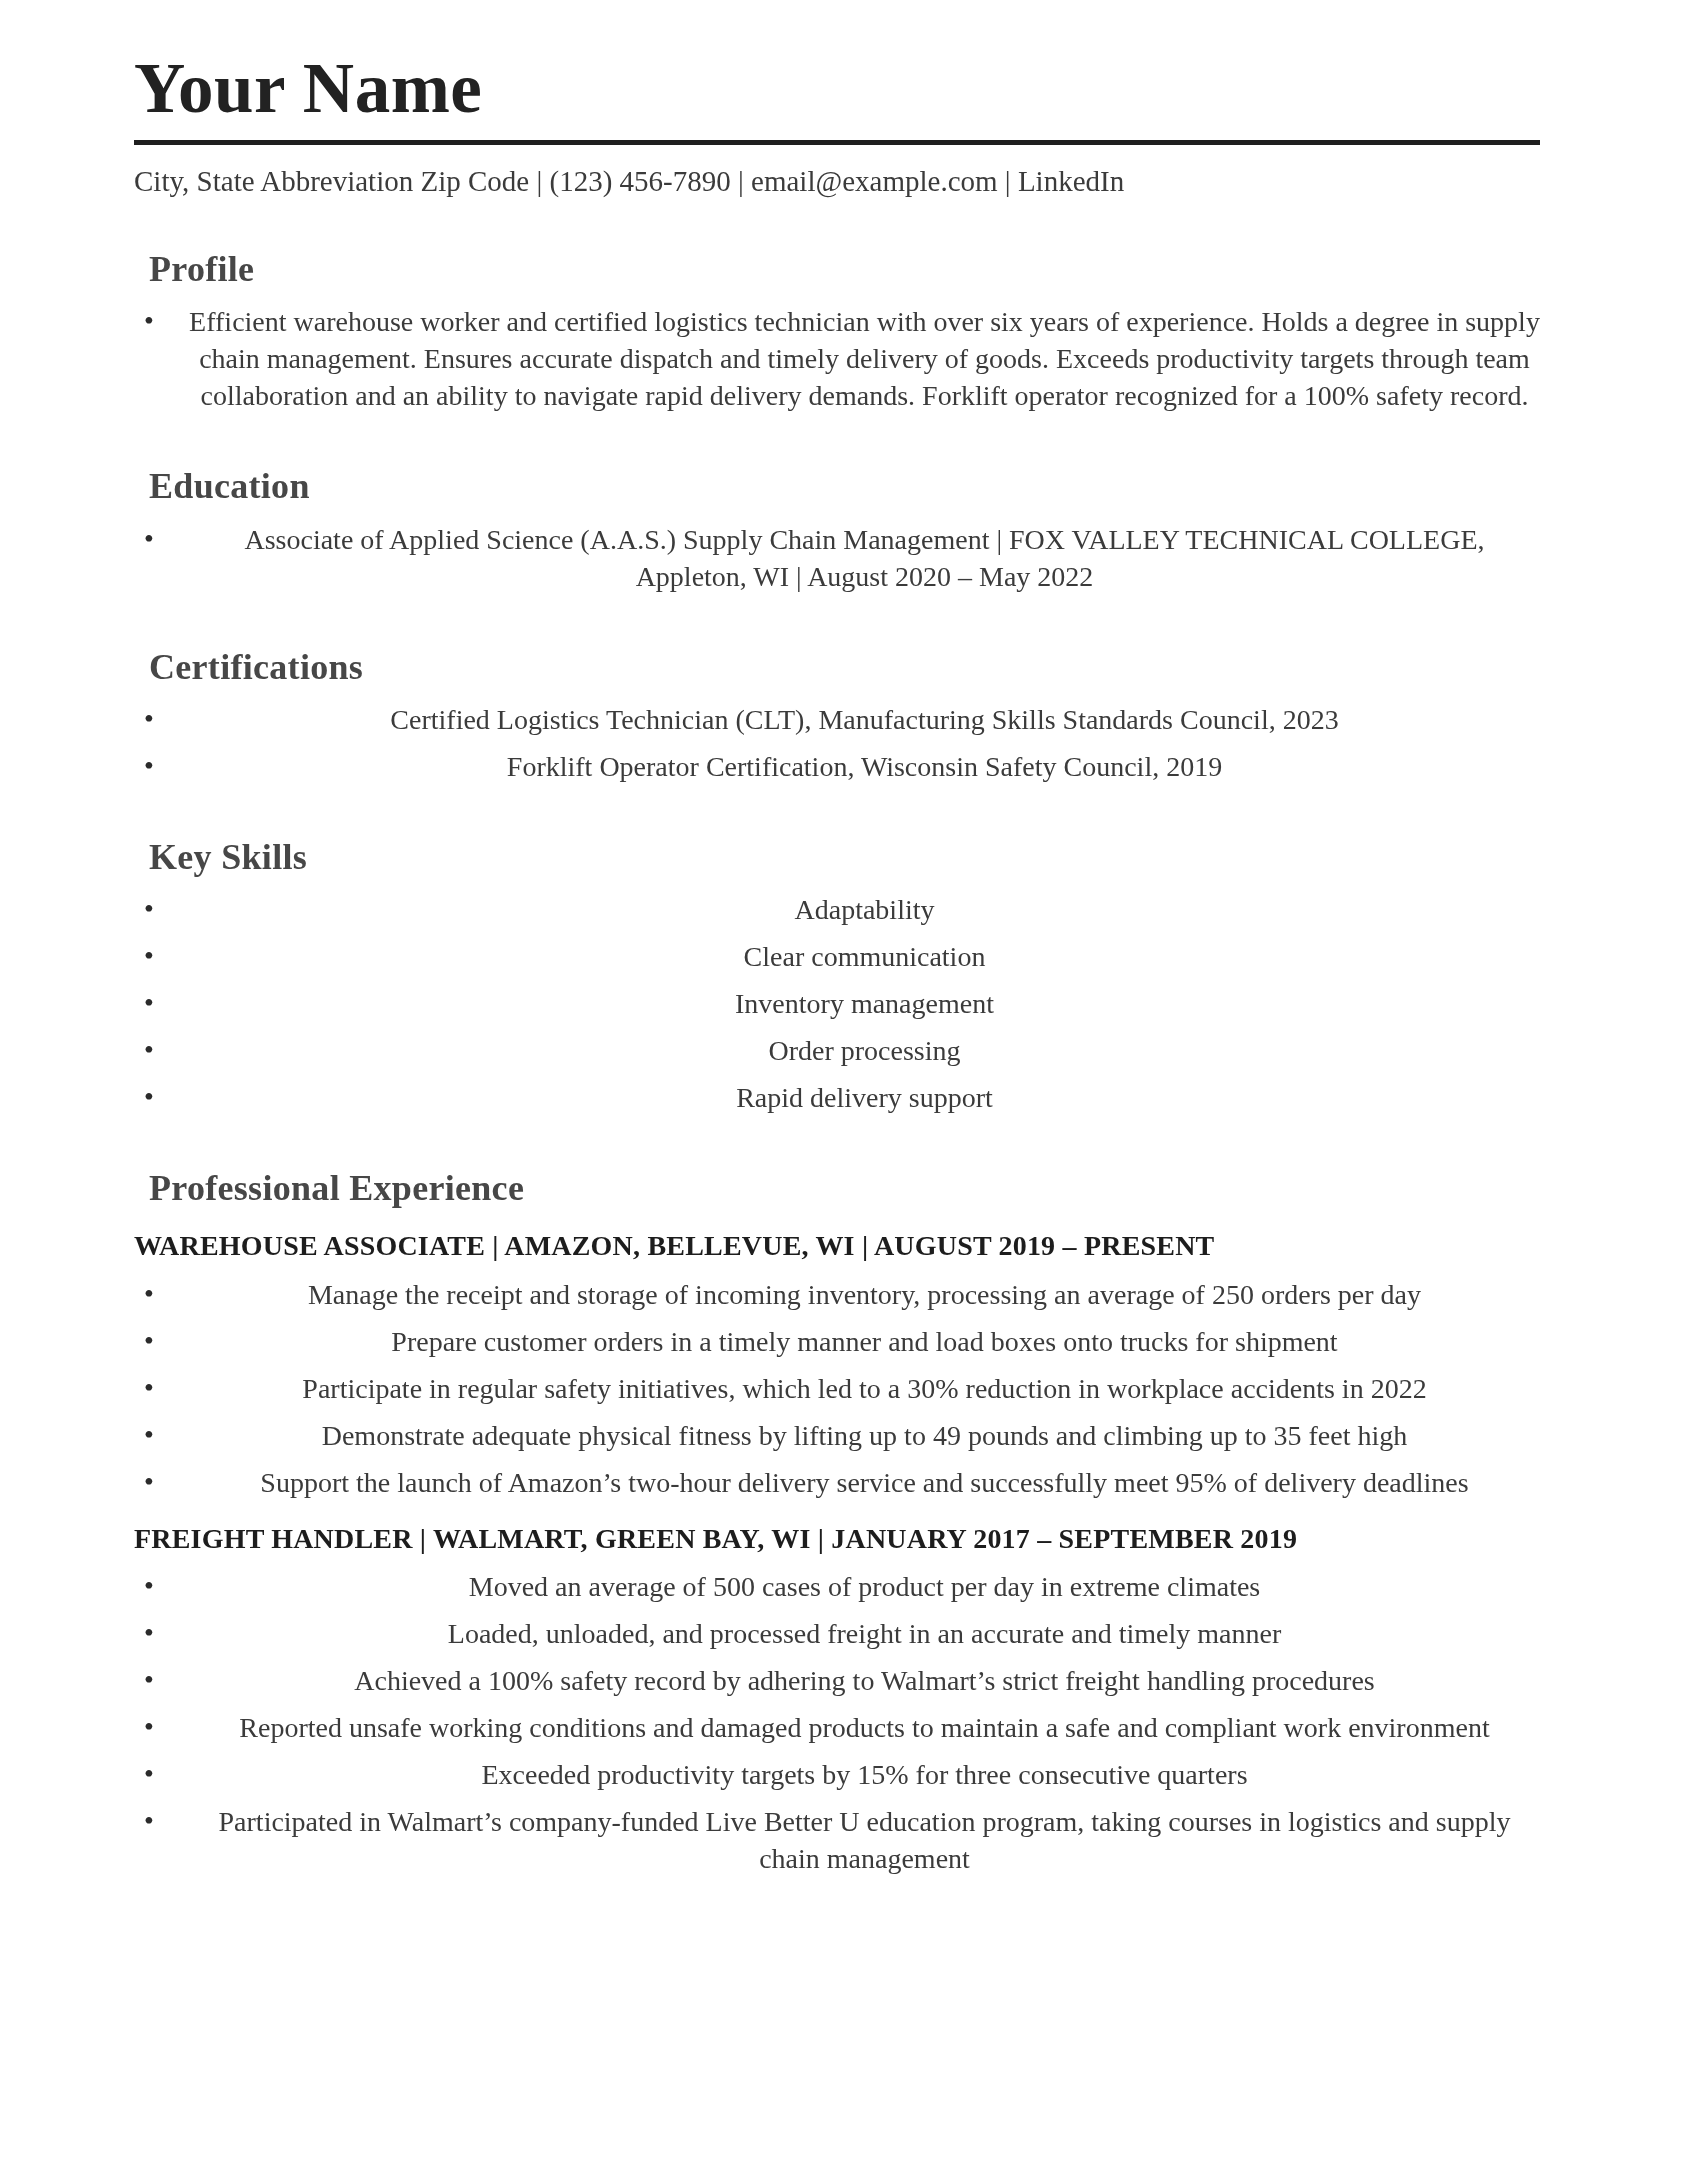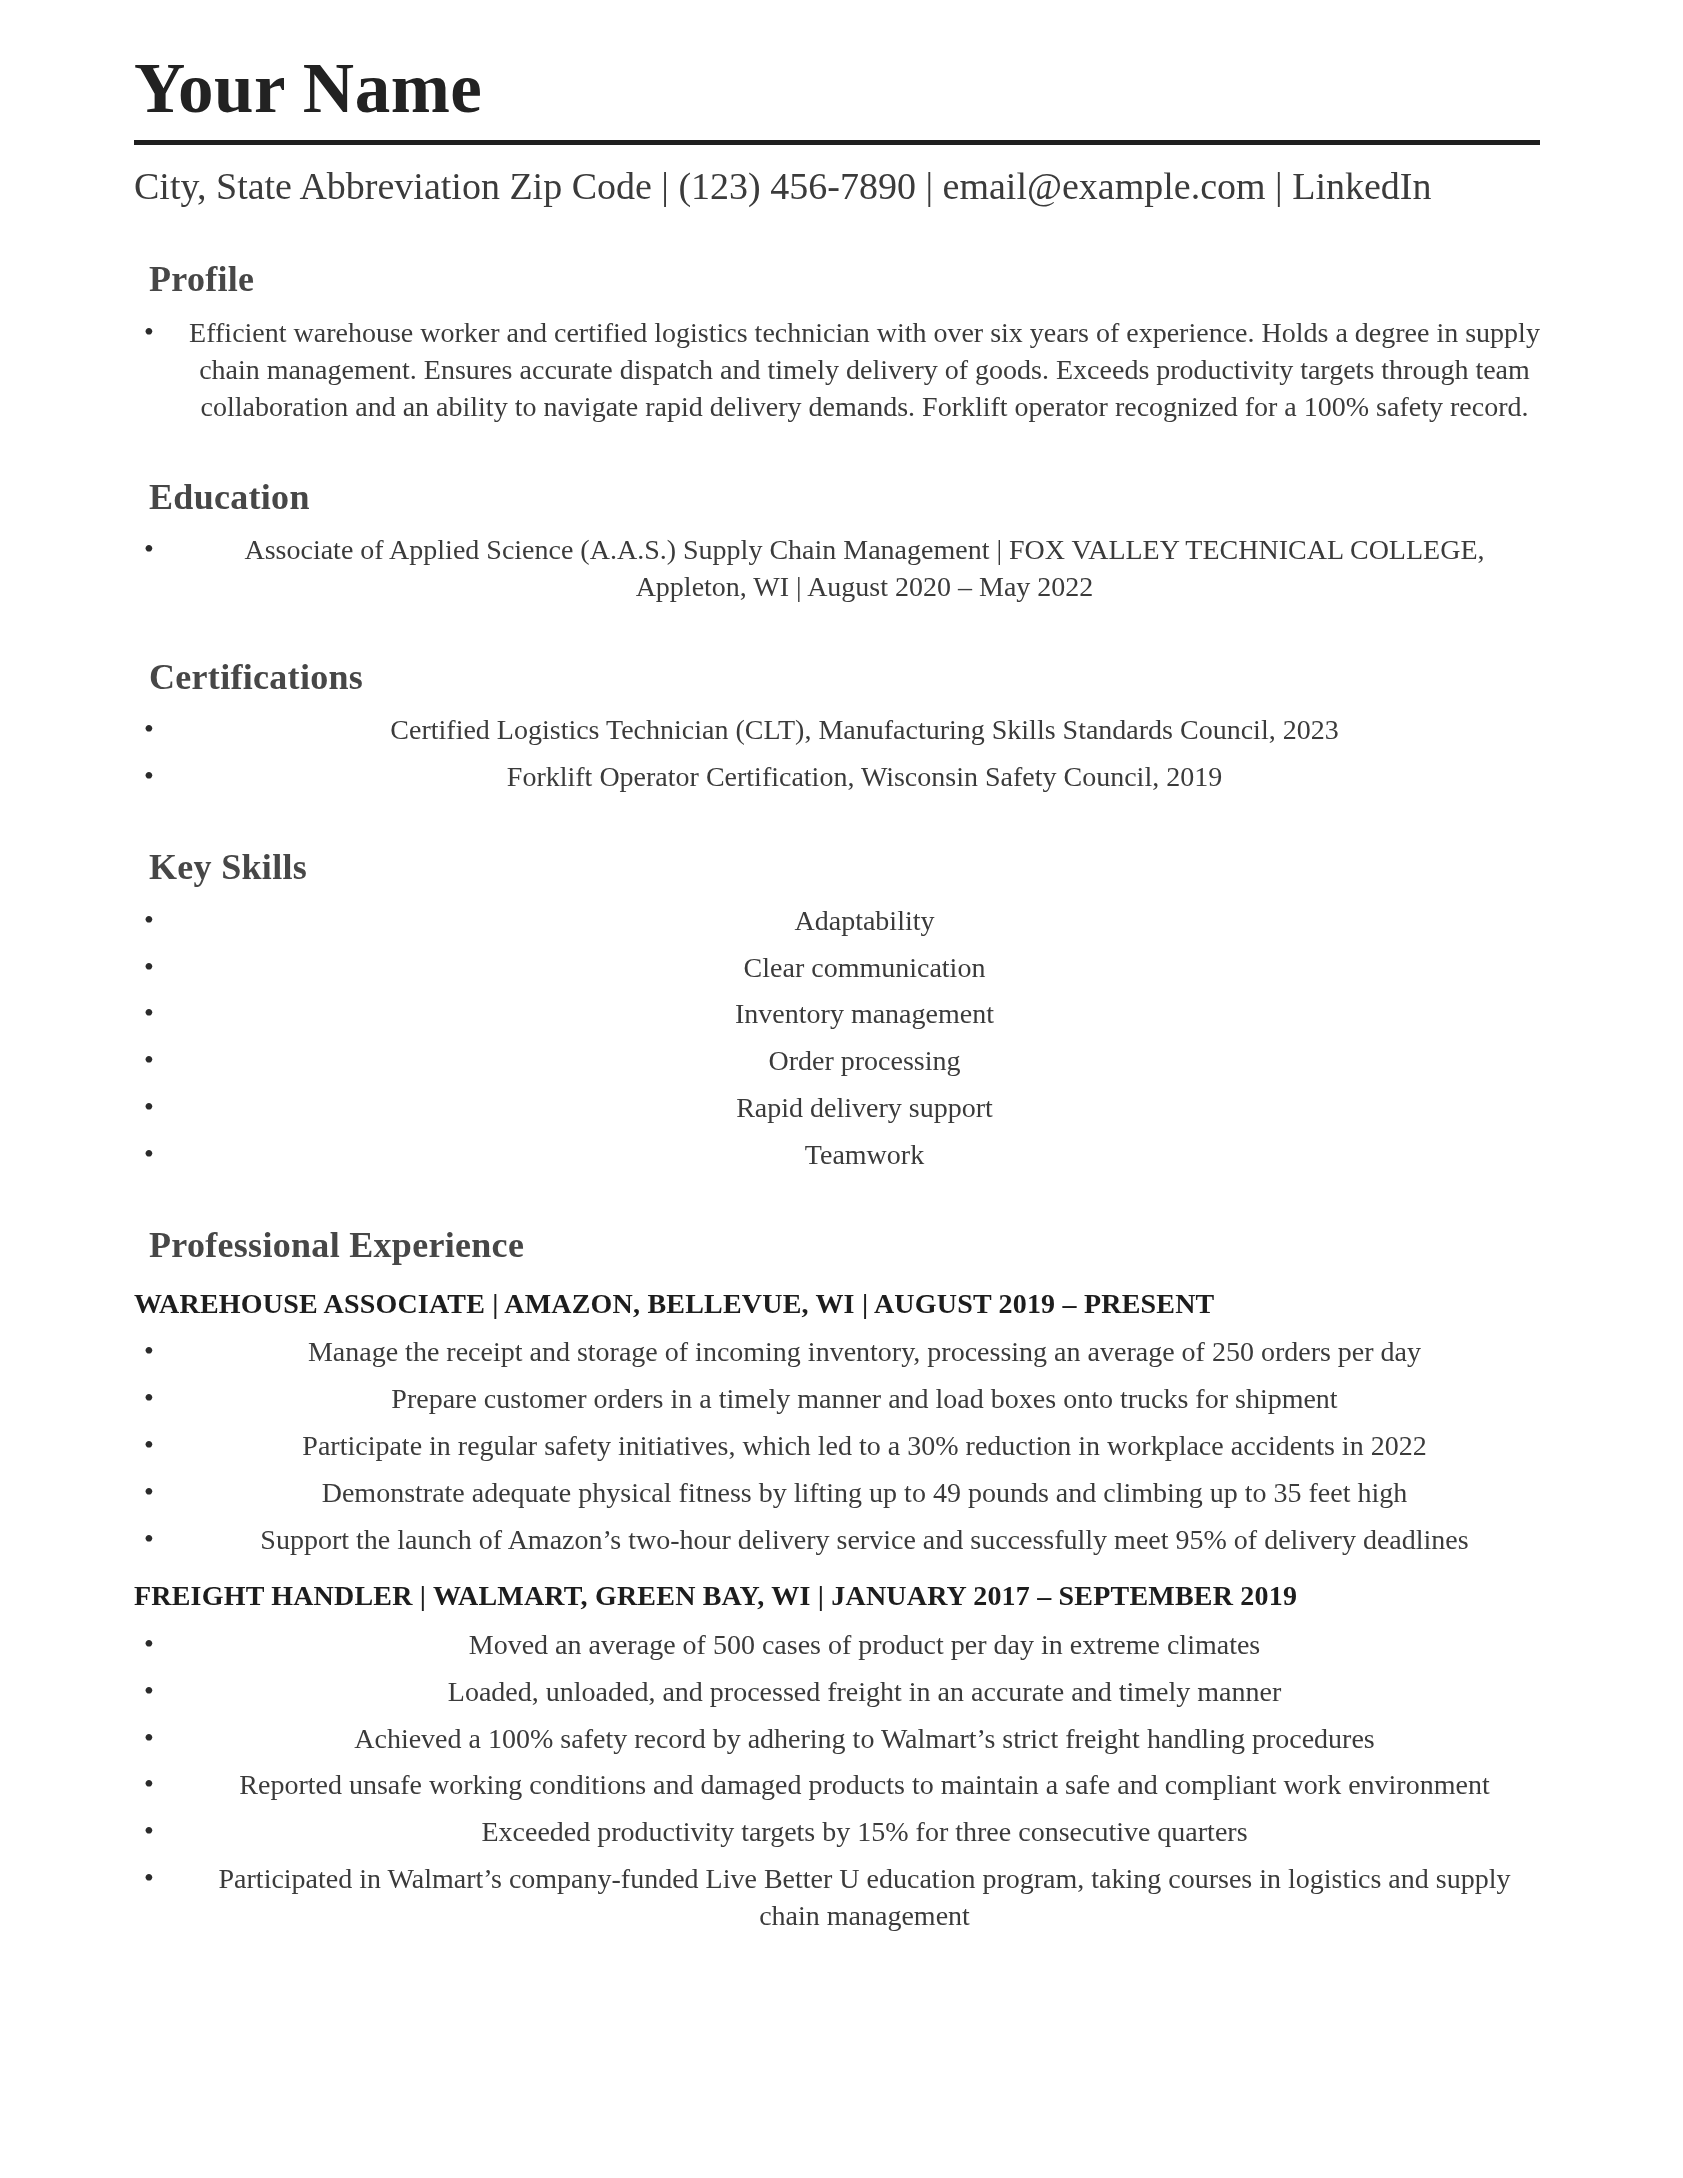--- a/index.html
+++ b/index.html
@@ -25,21 +25,21 @@
     letter-spacing: 0.5px;
   }
   .header-divider {
     height: 5px;
     background: #1f1f1f;
     margin-top: 10px;
     border: none;
   }
   .contact-line {
     margin-top: 20px;
-    font-size: 38px;
+    font-size: 29px;
     line-height: 1.15;
     color: #3b3b3b;
   }
   .section { margin-top: 51px; }
   .section-heading {
     font-size: 36px;
     font-weight: 700;
     color: #474747;
     line-height: 1.15;
     margin-bottom: 14px;
@@ -109,21 +109,20 @@
   </section>
 
   <section class="section">
     <h2 class="section-heading">Key Skills</h2>
     <ul class="bullet-list">
       <li class="bullet-item">Adaptability</li>
       <li class="bullet-item">Clear communication</li>
       <li class="bullet-item">Inventory management</li>
       <li class="bullet-item">Order processing</li>
       <li class="bullet-item">Rapid delivery support</li>
-      <li class="bullet-item">Teamwork</li>
     </ul>
   </section>
 
   <section class="section">
     <h2 class="section-heading">Professional Experience</h2>
 
     <div class="job">
       <h3 class="job-title">WAREHOUSE ASSOCIATE | AMAZON, BELLEVUE, WI | AUGUST 2019 – PRESENT</h3>
       <ul class="bullet-list">
         <li class="bullet-item">Manage the receipt and storage of incoming inventory, processing an average of 250 orders per day</li>

